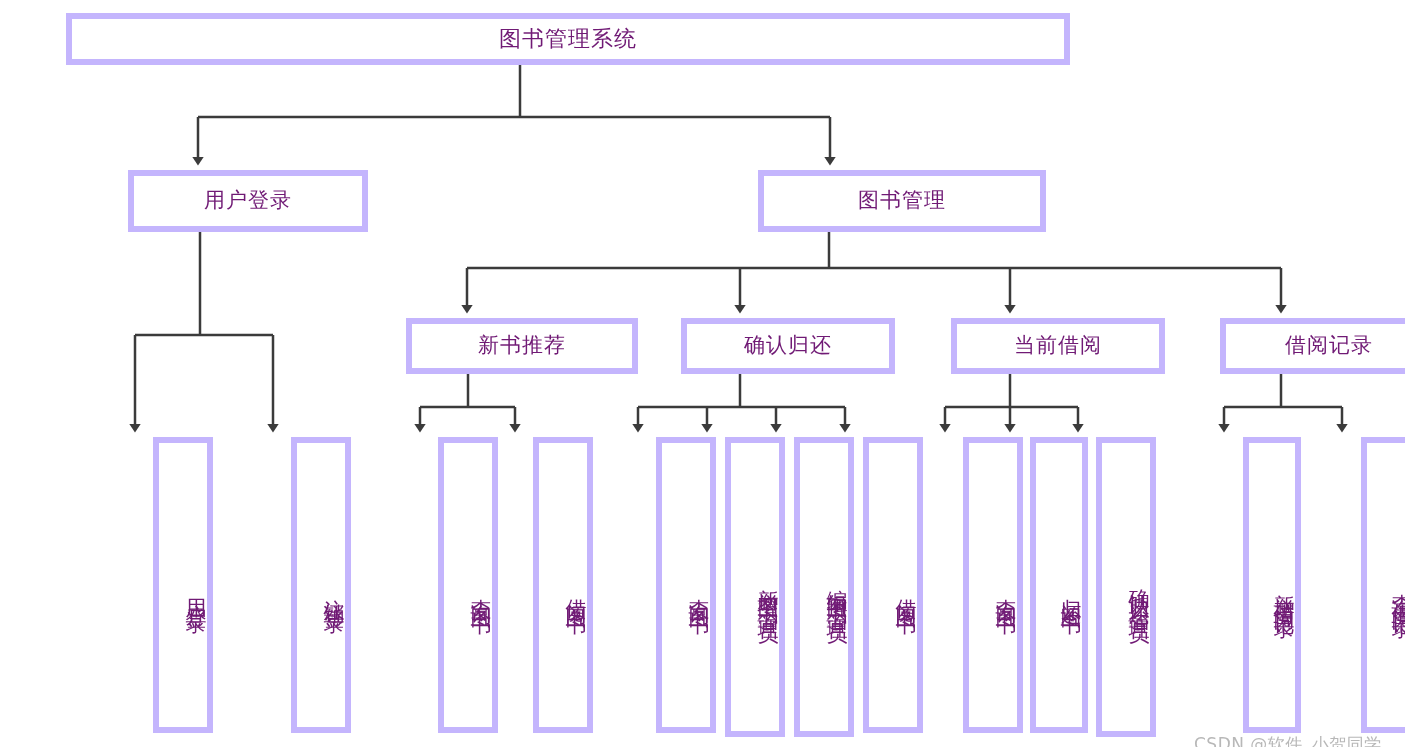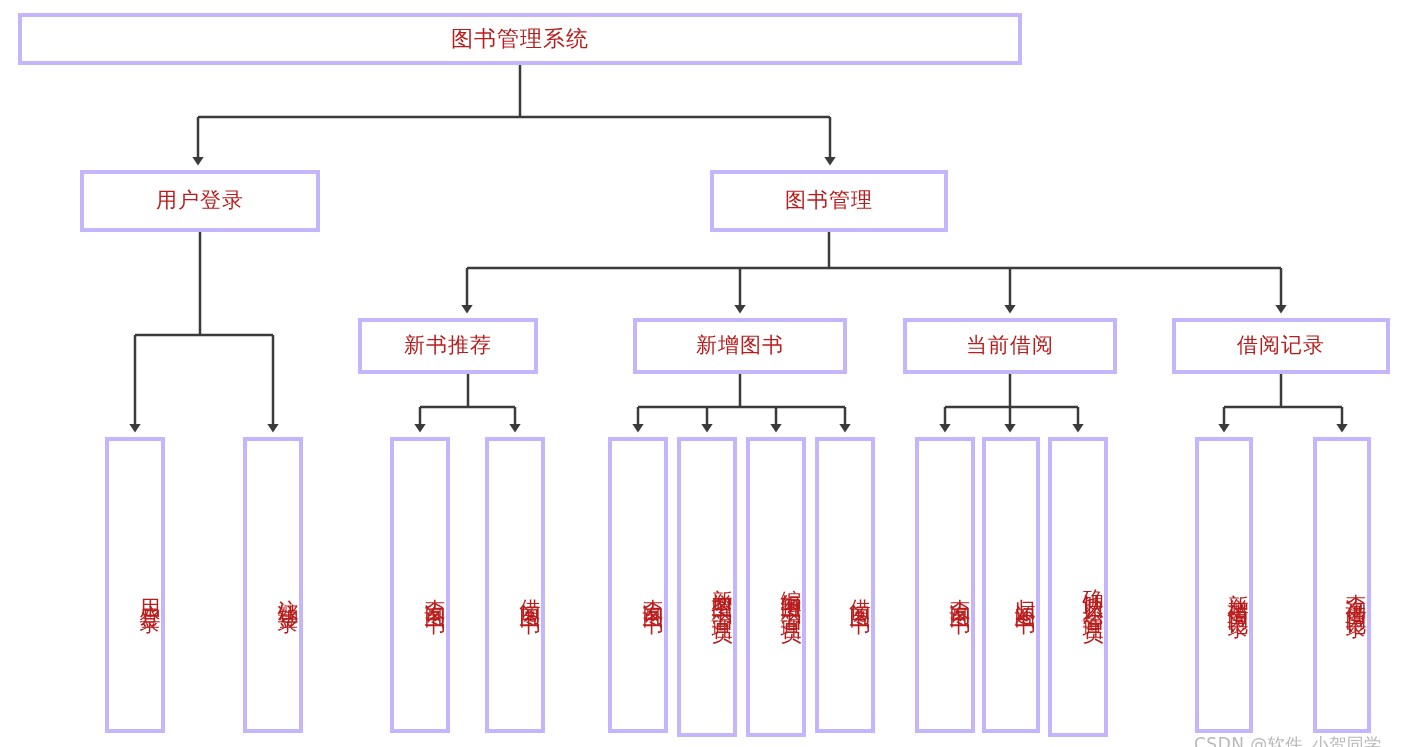--- a/index.html
+++ b/index.html
@@ -18,25 +18,26 @@
   svg.edges{
     position:absolute;
     left:0;top:0;
     width:1405px;height:747px;
     pointer-events:none;
   }
   .node{
     position:absolute;
     box-sizing:border-box;
     background:#ffffff;
-    border:4px solid #c4b5fd;
+    border:6px solid #c4b5fd;
     display:flex;
     align-items:center;
     justify-content:center;
-    color:#b91c1c;
+    color:#701a75;
+    margin-left:48px;
   }
   .node.h{           
     font-size:21px;
     letter-spacing:1px;
     line-height:1.2;
     white-space:nowrap;
   }
   .node.root{
     font-size:22px;
   }
@@ -121,29 +122,29 @@
     </g>
   </svg>
 
   <div class="node h root" style="left:18px;top:13px;width:1004px;height:52px;">
     <span>图书管理系统</span>
   </div>
 
   <div class="node h" style="left:80px;top:170px;width:240px;height:62px;">
     <span>用户登录</span>
   </div>
-  <div class="node h" style="left:710px;top:170px;width:238px;height:62px;">
+  <div class="node h" style="left:710px;top:170px;width:288px;height:62px;">
     <span>图书管理</span>
   </div>
 
-  <div class="node h" style="left:358px;top:318px;width:180px;height:56px;">
+  <div class="node h" style="left:358px;top:318px;width:232px;height:56px;">
     <span>新书推荐</span>
   </div>
   <div class="node h" style="left:633px;top:318px;width:214px;height:56px;">
-    <span>新增图书</span>
+    <span>确认归还</span>
   </div>
   <div class="node h" style="left:1172px;top:318px;width:218px;height:56px;">
     <span>借阅记录</span>
   </div>
   <div class="node h" style="left:903px;top:318px;width:214px;height:56px;">
     <span>当前借阅</span>
   </div>
 
   <div class="node v" style="left:105px;top:437px;width:60px;height:296px;">
     <span class="vtext">用户登录</span>

